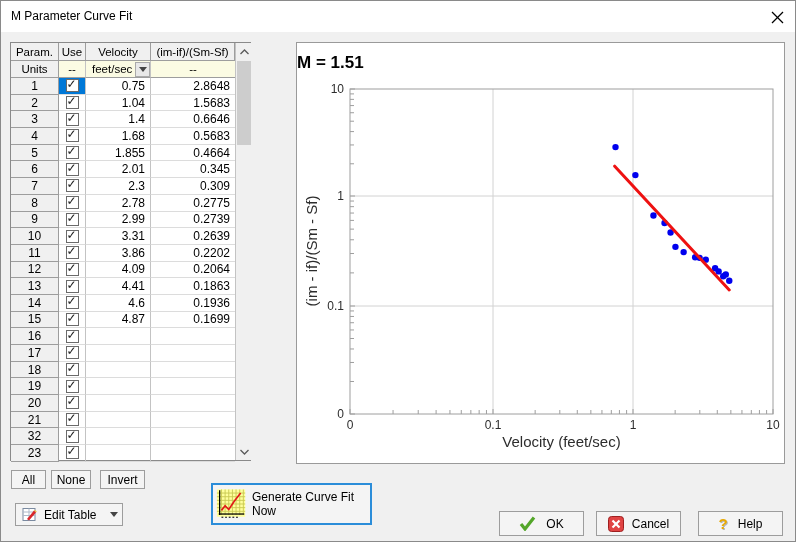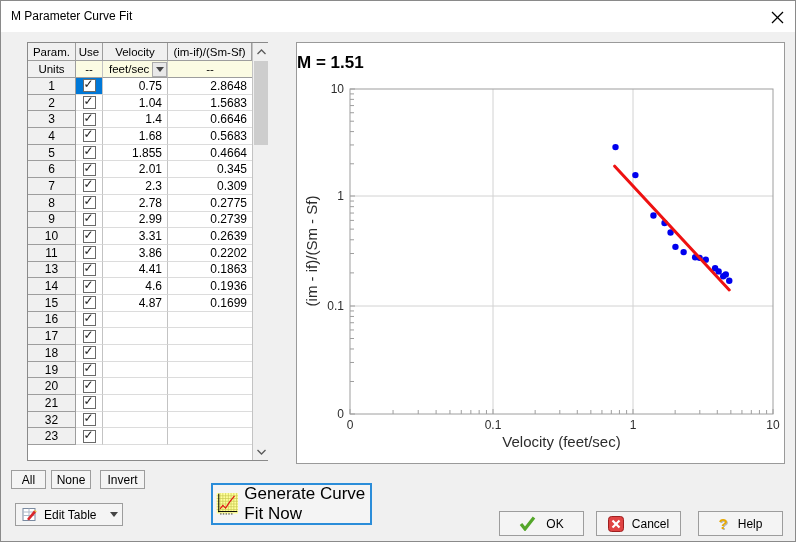--- a/index.html
+++ b/index.html
@@ -2,21 +2,21 @@
 <html><head>
 <meta charset="utf-8">
 <style>
   html,body{margin:0;padding:0;background:#d8d8d8;font-family:"Liberation Sans",sans-serif;}
   .dialog{position:relative;width:796px;height:542px;background:#f0f0f0;border:1px solid #8a8a8a;box-sizing:border-box;overflow:hidden;}
   .titlebar{position:absolute;left:0;top:0;width:100%;height:31px;background:#ffffff;}
   .titlebar .title{position:absolute;left:10px;top:8px;font-size:12px;color:#000;}
   .close-btn{position:absolute;right:8px;top:6px;width:20px;height:20px;display:flex;align-items:center;justify-content:center;cursor:pointer;}
 
   
-  .tablewrap{position:absolute;left:26px;top:41px;width:241px;height:419px;background:#fff;border:1px solid #8a8a8a;box-sizing:border-box;display:flex;}
+  .tablewrap{position:absolute;left:9px;top:41px;width:241px;height:419px;background:#fff;border:1px solid #8a8a8a;box-sizing:border-box;display:flex;}
   .tcols{width:224px;display:flex;flex-direction:column;}
   .trow{display:flex;height:16.7px;flex:none;}
   .trow.hdr{height:18px;}
   .trow.units{height:17px;}
   .cell{box-sizing:border-box;border-right:1px solid #c3c3c3;border-bottom:1px solid #dcdcdc;font-size:12px;display:flex;align-items:center;overflow:hidden;}
   .cell.gray{background:#f0f0f0;border-right:1px solid #9d9d9d;border-bottom:1px solid #9d9d9d;justify-content:center;}
   .hdr .cell{background:#f0f0f0;border-right:1px solid #9d9d9d;border-bottom:1px solid #9d9d9d;justify-content:center;font-size:11.5px;}
   .units .cell{background:#fbfbe3;border-bottom:1px solid #9d9d9d;justify-content:center;font-size:11.5px;}
   .units .cell.gray{background:#f0f0f0;}
   .c-param{width:48px;flex:none;}
@@ -37,21 +37,21 @@
   .sb-up{top:0;}
   .sb-down{bottom:0;}
   .sb-thumb{position:absolute;left:1px;top:18px;width:14px;height:84px;background:#cdcdcd;}
 
   
   .btn{position:absolute;background:#f4f4f4;border:1px solid #9d9d9d;box-sizing:border-box;font-size:12px;display:flex;align-items:center;justify-content:center;cursor:pointer;color:#000;}
   .btn-all{left:10px;top:469px;width:35px;height:19px;}
   .btn-none{left:50px;top:469px;width:40px;height:19px;}
   .btn-invert{left:99px;top:469px;width:45px;height:19px;}
   .btn-edit{left:14px;top:502px;width:108px;height:23px;justify-content:flex-start;padding-left:6px;gap:6px;}
-  .btn-generate{left:210px;top:482px;width:161px;height:42px;border:2px solid #2b8dd9;background:#f4f4f4;justify-content:flex-start;padding-left:3px;gap:5px;font-size:17px;}
+  .btn-generate{left:210px;top:482px;width:161px;height:42px;border:2px solid #2b8dd9;background:#f4f4f4;justify-content:flex-start;padding-left:3px;gap:5px;font-size:12px;}
   .btn-ok{left:498px;top:510px;width:85px;height:25px;gap:10px;}
   .btn-cancel{left:595px;top:510px;width:85px;height:25px;gap:8px;}
   .btn-help{left:697px;top:510px;width:85px;height:25px;gap:10px;}
   .help-glyph{font-weight:bold;font-size:15px;color:#e8a800;text-shadow:1px 1px 0 #b5b5b5;}
 
   
   .chartpanel{position:absolute;left:295px;top:41px;width:489px;height:422px;background:#fff;border:1px solid #9a9a9a;box-sizing:border-box;}
   .chart-title{position:absolute;left:0;top:10px;width:100%;text-align:left;font-size:17px;font-weight:bold;color:#000;}
   .chart-xlabel{position:absolute;left:53px;top:390px;width:423px;text-align:center;font-size:15px;color:#2d2d2d;}
   .chart-ylabel{position:absolute;left:14px;top:208px;transform:translate(-50%,-50%) rotate(-90deg);white-space:nowrap;font-size:15px;color:#2d2d2d;}
@@ -172,20 +172,28 @@
             <div class="cell num c-vel">3.31</div>
             <div class="cell num c-val">0.2639</div>
           </div>
           <div class="trow">
             <div class="cell gray c-param">11</div>
             <div class="cell c-use">
               <span class="checkbox checked"></span>
             </div>
             <div class="cell num c-vel">3.86</div>
             <div class="cell num c-val">0.2202</div>
+          </div>
+          <div class="trow">
+            <div class="cell gray c-param">12</div>
+            <div class="cell c-use">
+              <span class="checkbox checked"></span>
+            </div>
+            <div class="cell num c-vel">4.09</div>
+            <div class="cell num c-val">0.2064</div>
           </div>
           <div class="trow">
             <div class="cell gray c-param">13</div>
             <div class="cell c-use">
               <span class="checkbox checked"></span>
             </div>
             <div class="cell num c-vel">4.41</div>
             <div class="cell num c-val">0.1863</div>
           </div>
           <div class="trow">

